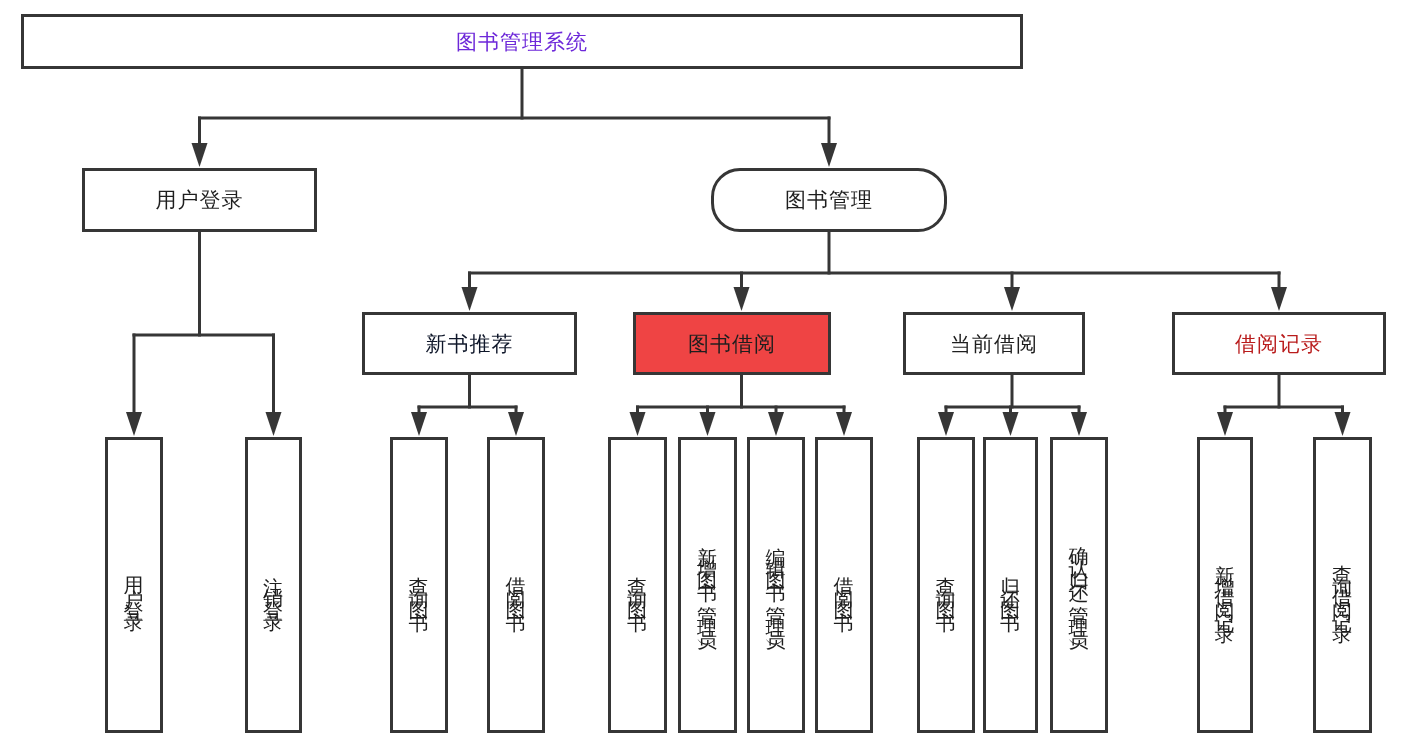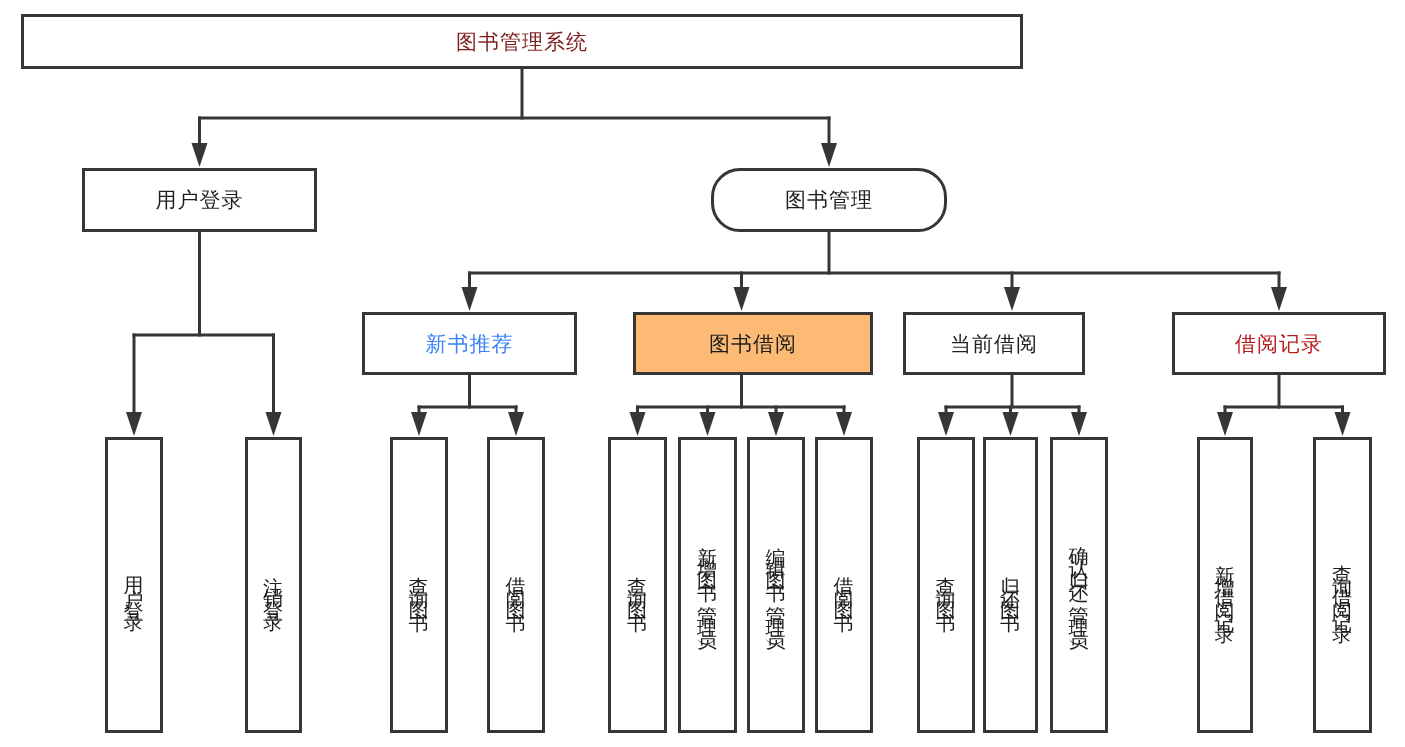--- a/index.html
+++ b/index.html
@@ -111,33 +111,33 @@
       <line x1="1079" y1="407" x2="1079" y2="423" stroke="#363636" stroke-width="3" stroke-linecap="square"></line>
       <polygon points="1071,412 1087,412 1079,436" fill="#363636"></polygon>
       <line x1="1279" y1="375" x2="1279" y2="407" stroke="#363636" stroke-width="3" stroke-linecap="square"></line>
       <line x1="1225" y1="407" x2="1342.5" y2="407" stroke="#363636" stroke-width="3" stroke-linecap="square"></line>
       <line x1="1225" y1="407" x2="1225" y2="423" stroke="#363636" stroke-width="3" stroke-linecap="square"></line>
       <polygon points="1217,412 1233,412 1225,436" fill="#363636"></polygon>
       <line x1="1342.5" y1="407" x2="1342.5" y2="423" stroke="#363636" stroke-width="3" stroke-linecap="square"></line>
       <polygon points="1334.5,412 1350.5,412 1342.5,436" fill="#363636"></polygon>
     </svg>
   <div id="nodes">
-      <div class="node" style="left: 21px; top: 14px; width: 1002px; height: 55px; border-color: rgb(54, 54, 54); background: rgb(255, 255, 255); color: #7f1d1d;">
+      <div class="node" style="left: 21px; top: 14px; width: 1002px; height: 55px; border-color: rgb(54, 54, 54); background: rgb(255, 255, 255); color: #6d28d9;">
         <span class="label">图书管理系统</span>
       </div>
       <div class="node" style="left: 82px; top: 168px; width: 235px; height: 64px; border-color: rgb(54, 54, 54); background: rgb(255, 255, 255); color: rgb(30, 30, 30);">
         <span class="label">用户登录</span>
       </div>
       <div class="node" style="left: 711px; top: 168px; width: 236px; height: 64px; border-color: rgb(54, 54, 54); background: rgb(255, 255, 255); color: rgb(30, 30, 30); border-radius: 29px;">
         <span class="label">图书管理</span>
       </div>
-      <div class="node" style="left: 362px; top: 312px; width: 215px; height: 63px; border-color: rgb(54, 54, 54); background: rgb(255, 255, 255); color: #3b82f6;">
+      <div class="node" style="left: 362px; top: 312px; width: 215px; height: 63px; border-color: rgb(54, 54, 54); background: rgb(255, 255, 255); color: #0f172a;">
         <span class="label">新书推荐</span>
       </div>
-      <div class="node" style="left: 633px; top: 312px; width: 240px; height: 63px; border-color: rgb(54, 54, 54); background: #fdba74; color: rgb(30, 30, 30);">
+      <div class="node" style="left: 633px; top: 312px; width: 198px; height: 63px; border-color: rgb(54, 54, 54); background: #ef4444; color: rgb(30, 30, 30);">
         <span class="label">图书借阅</span>
       </div>
       <div class="node" style="left: 903px; top: 312px; width: 182px; height: 63px; border-color: rgb(54, 54, 54); background: rgb(255, 255, 255); color: rgb(30, 30, 30);">
         <span class="label">当前借阅</span>
       </div>
       <div class="node" style="left: 1172px; top: 312px; width: 214px; height: 63px; border-color: rgb(54, 54, 54); background: rgb(255, 255, 255); color: #b91c1c;">
         <span class="label">借阅记录</span>
       </div>
       <div class="node vertical" style="left: 105px; top: 437px; width: 58px; height: 296px; border-color: rgb(54, 54, 54); background: rgb(255, 255, 255); color: rgb(30, 30, 30);">
         <span class="label">用户登录</span>

